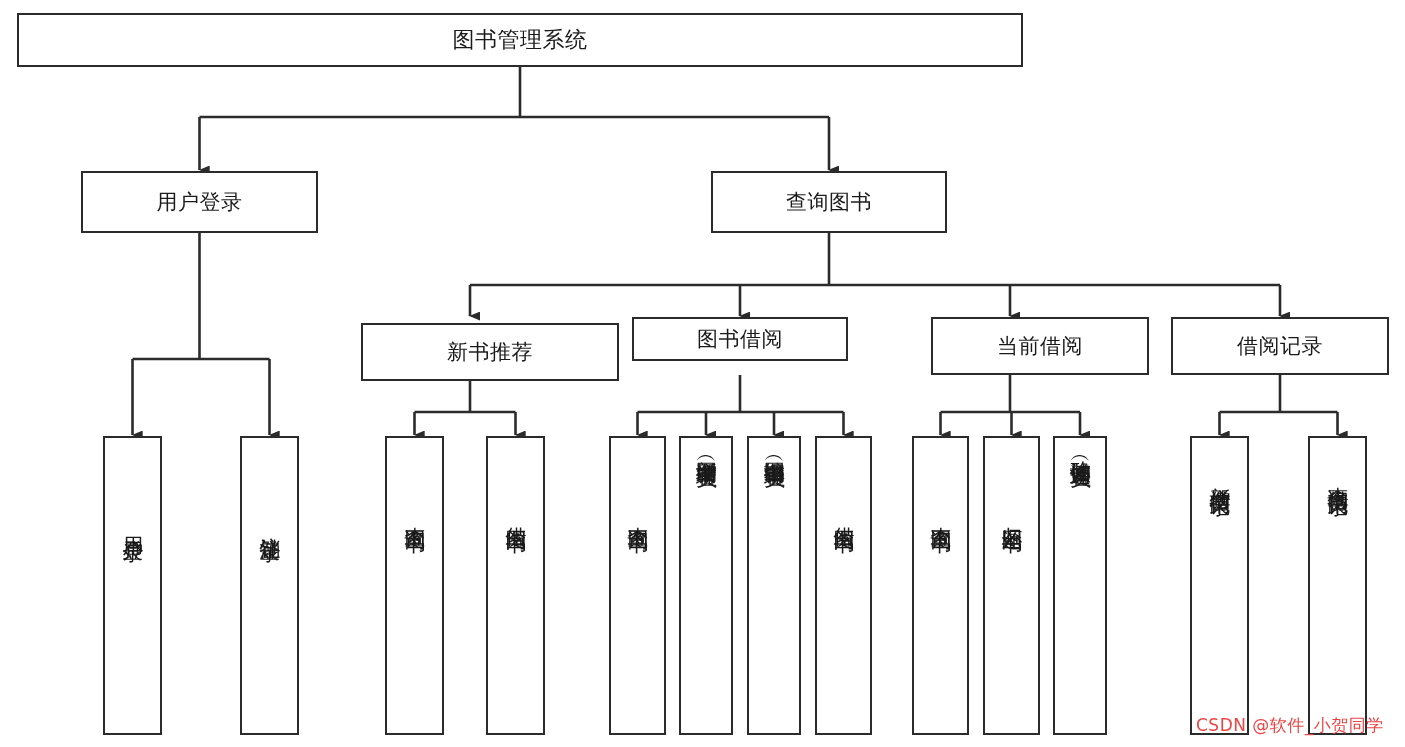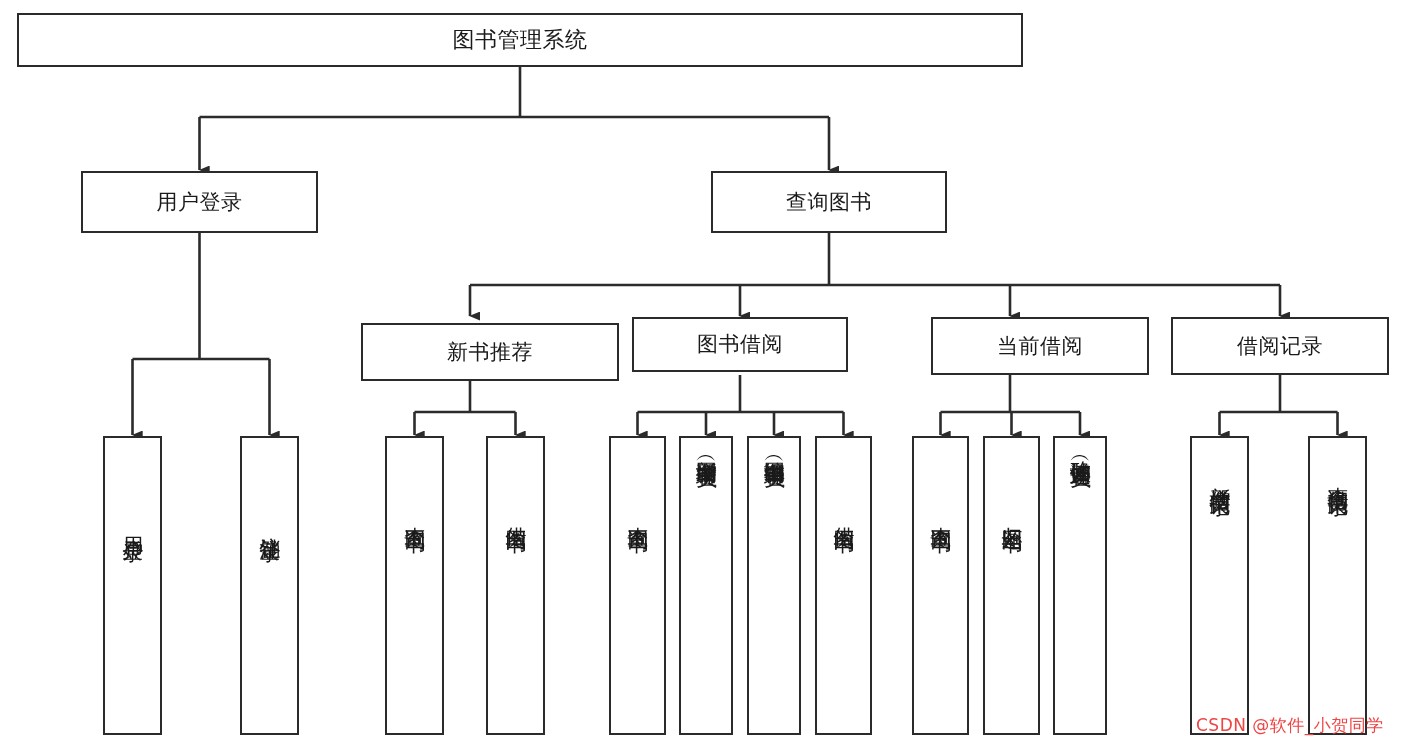--- a/index.html
+++ b/index.html
@@ -132,21 +132,21 @@
   </div>
 
   <div class="node horiz" style="left:711px; top:171px; width:236px; height:62px;">
     <span class="node-label">查询图书</span>
   </div>
 
   <div class="node horiz" style="left:361px; top:317px; width:258px; height:58px;margin-top:6px;">
     <span class="node-label">新书推荐</span>
   </div>
 
-  <div class="node horiz" style="left:632px; top:317px; width:216px; height:55px;justify-content:center;">
+  <div class="node horiz" style="left:632px; top:317px; width:216px; height:44px;justify-content:center;">
     <span class="node-label">图书借阅</span>
   </div>
 
   <div class="node horiz" style="left:901px; top:317px; width:218px; height:58px;margin-left:30px;">
     <span class="node-label">当前借阅</span>
   </div>
 
   <div class="node horiz" style="left:1171px; top:317px; width:218px; height:58px;align-items:center;">
     <span class="node-label">借阅记录</span>
   </div>

